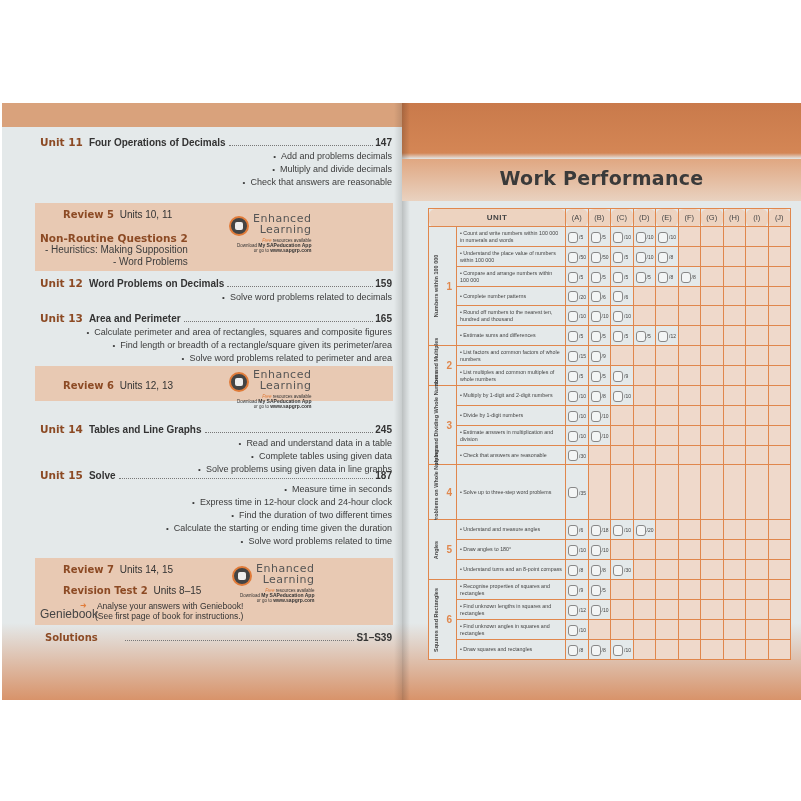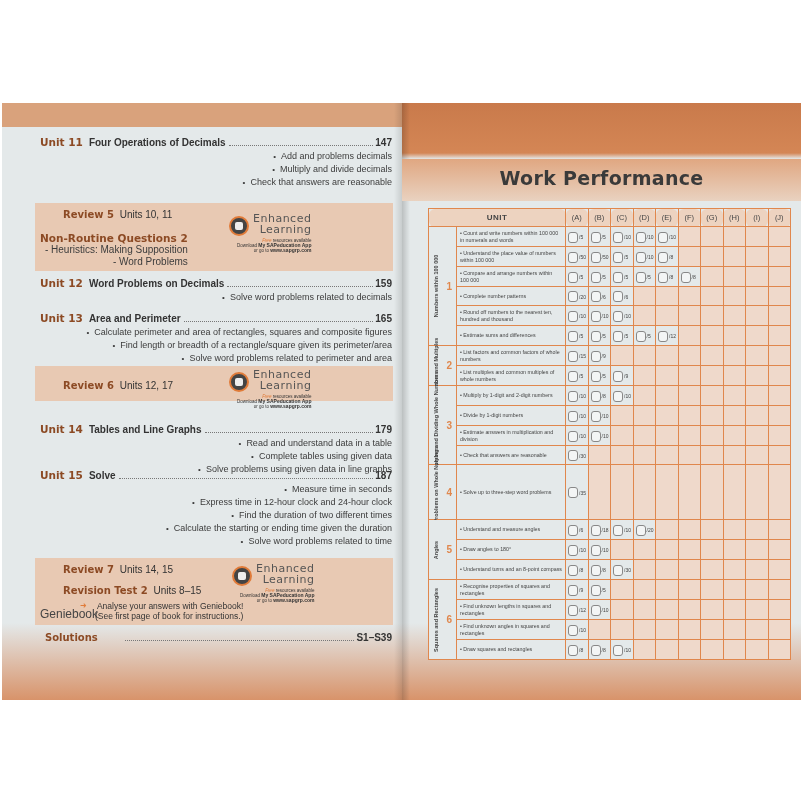--- a/index.html
+++ b/index.html
@@ -145,42 +145,42 @@
       <div class="bullets">
         <div class="bullet">Calculate perimeter and area of rectangles, squares and composite figures</div>
         <div class="bullet">Find length or breadth of a rectangle/square given its perimeter/area</div>
         <div class="bullet">Solve word problems related to perimeter and area</div>
       </div>
     </div>
 
     <div class="review-box" style="top:263px;height:35px;">
       <div class="review-line" style="position:absolute;left:5px;top:14px;">
         <span class="review-label">Review 6</span>
-        <span>Units 12, 17</span>
+        <span>Units 12, 13</span>
       </div>
       <div class="enh" style="left:194px;top:4px;">
         <span class="enh-logo"></span>
         <div class="enh-title">
           <div>Enhanced</div>
           <div>Learning</div>
         </div>
         <div class="enh-sub">
           <div><span class="enh-free">Free</span> <span>resources available</span></div>
           <div><span>Download</span> <b>My SAPeducation App</b></div>
           <div><span>or go to</span> <b>www.sapgrp.com</b></div>
         </div>
       </div>
     </div>
 
     <div class="toc-entry" style="top:320px;">
       <div class="unit-line">
         <span class="unit-num">Unit 14</span>
         <span class="unit-title">Tables and Line Graphs</span>
         <span class="dots"></span>
-        <span class="page-no">179</span>
+        <span class="page-no">245</span>
       </div>
       <div class="bullets">
         <div class="bullet">Read and understand data in a table</div>
         <div class="bullet">Complete tables using given data</div>
         <div class="bullet">Solve problems using given data in line graphs</div>
       </div>
     </div>
 
     <div class="toc-entry" style="top:366px;">
       <div class="unit-line">

